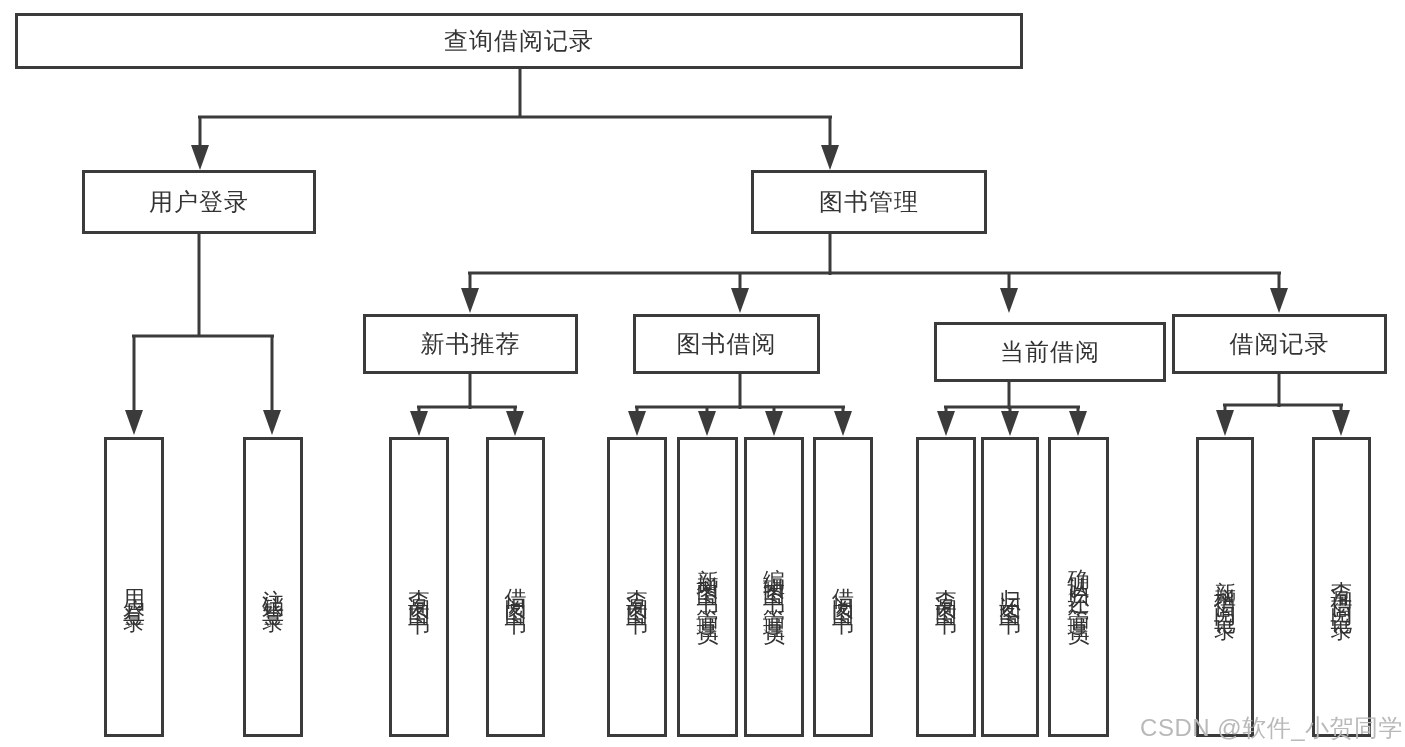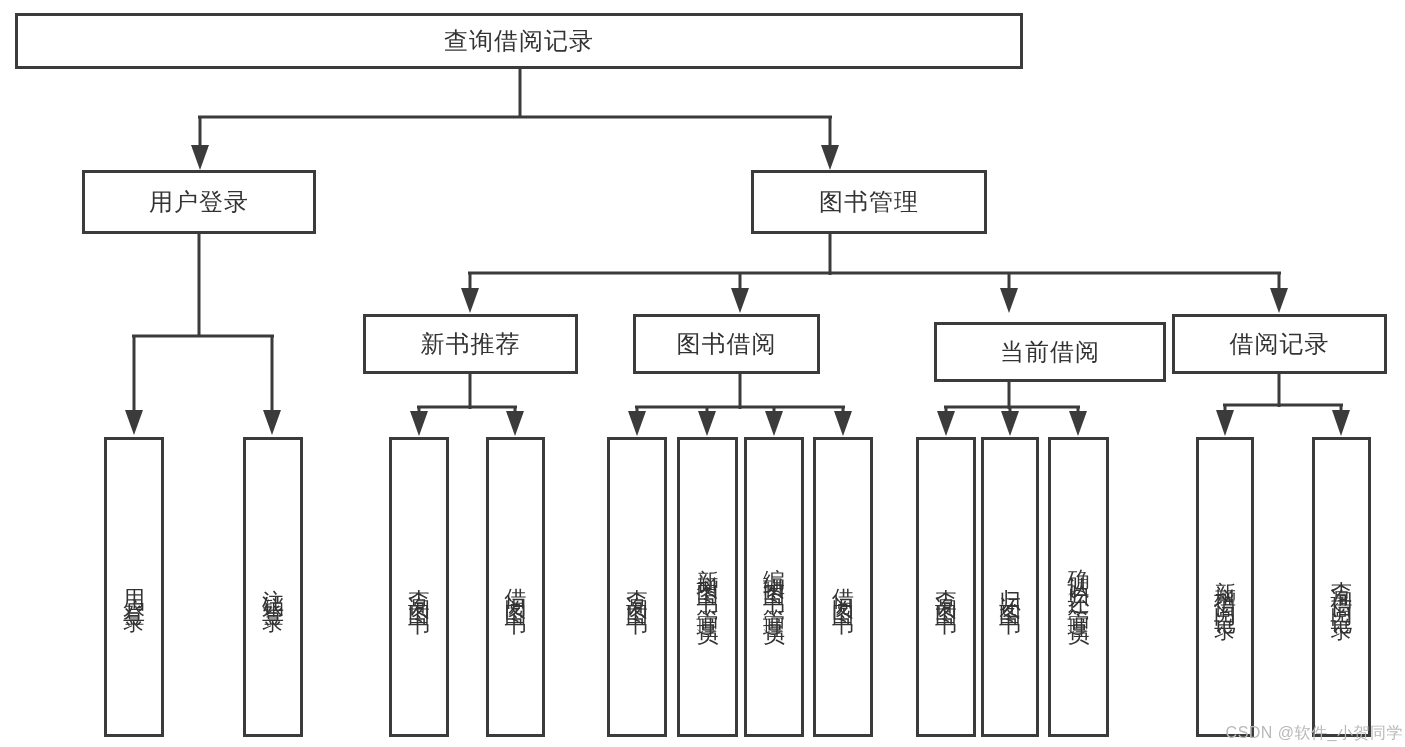--- a/index.html
+++ b/index.html
@@ -44,21 +44,21 @@
     writing-mode: vertical-rl;
     text-orientation: mixed;
     letter-spacing: 8px;
     line-height: 1;
   }
   .watermark {
     position: absolute;
     right: 2px;
     bottom: 3px;
     z-index: 5;
-    font-size: 16px;
+    font-size: 24px;
     letter-spacing: 0.5px;
     color: var(--color-watermark, #b9b9b9);
     white-space: nowrap;
   }
 </style>
 </head>
 <body>
 
 <div class="canvas">
 

